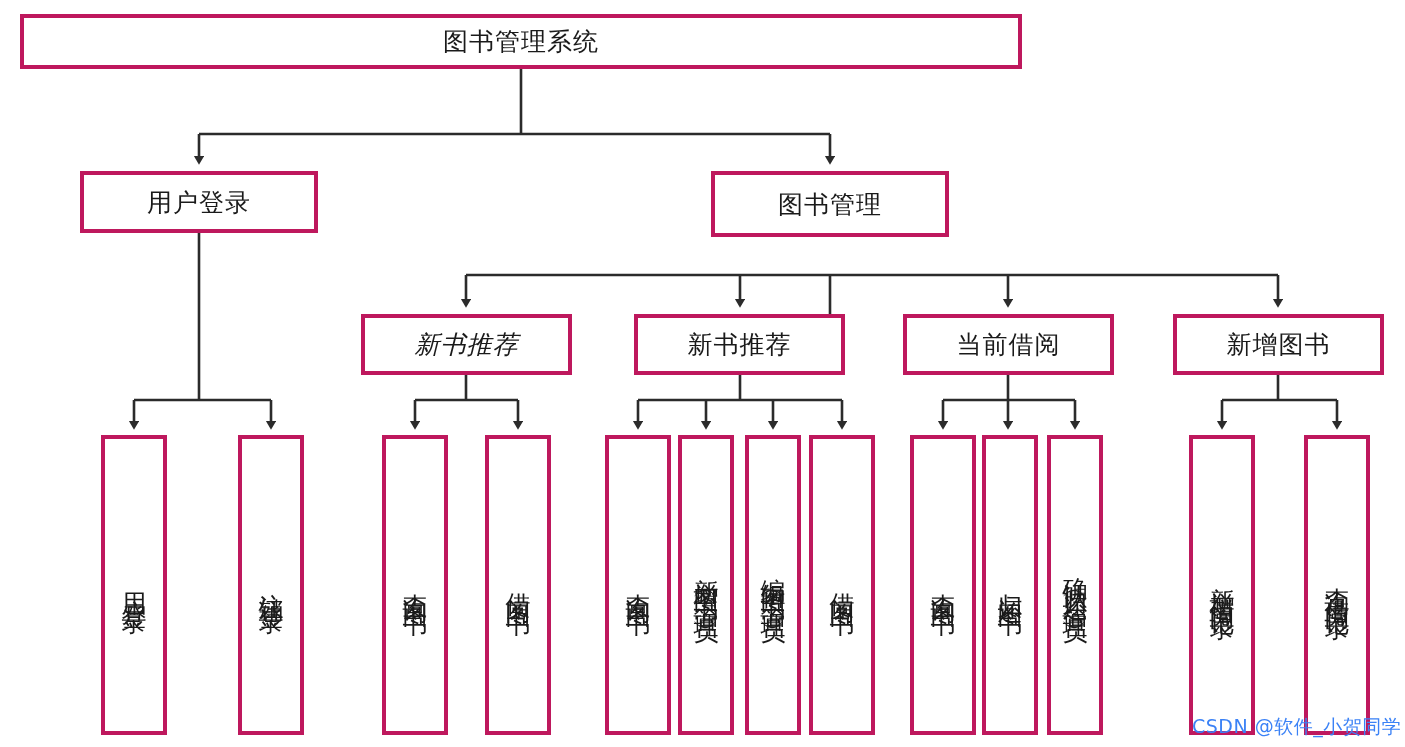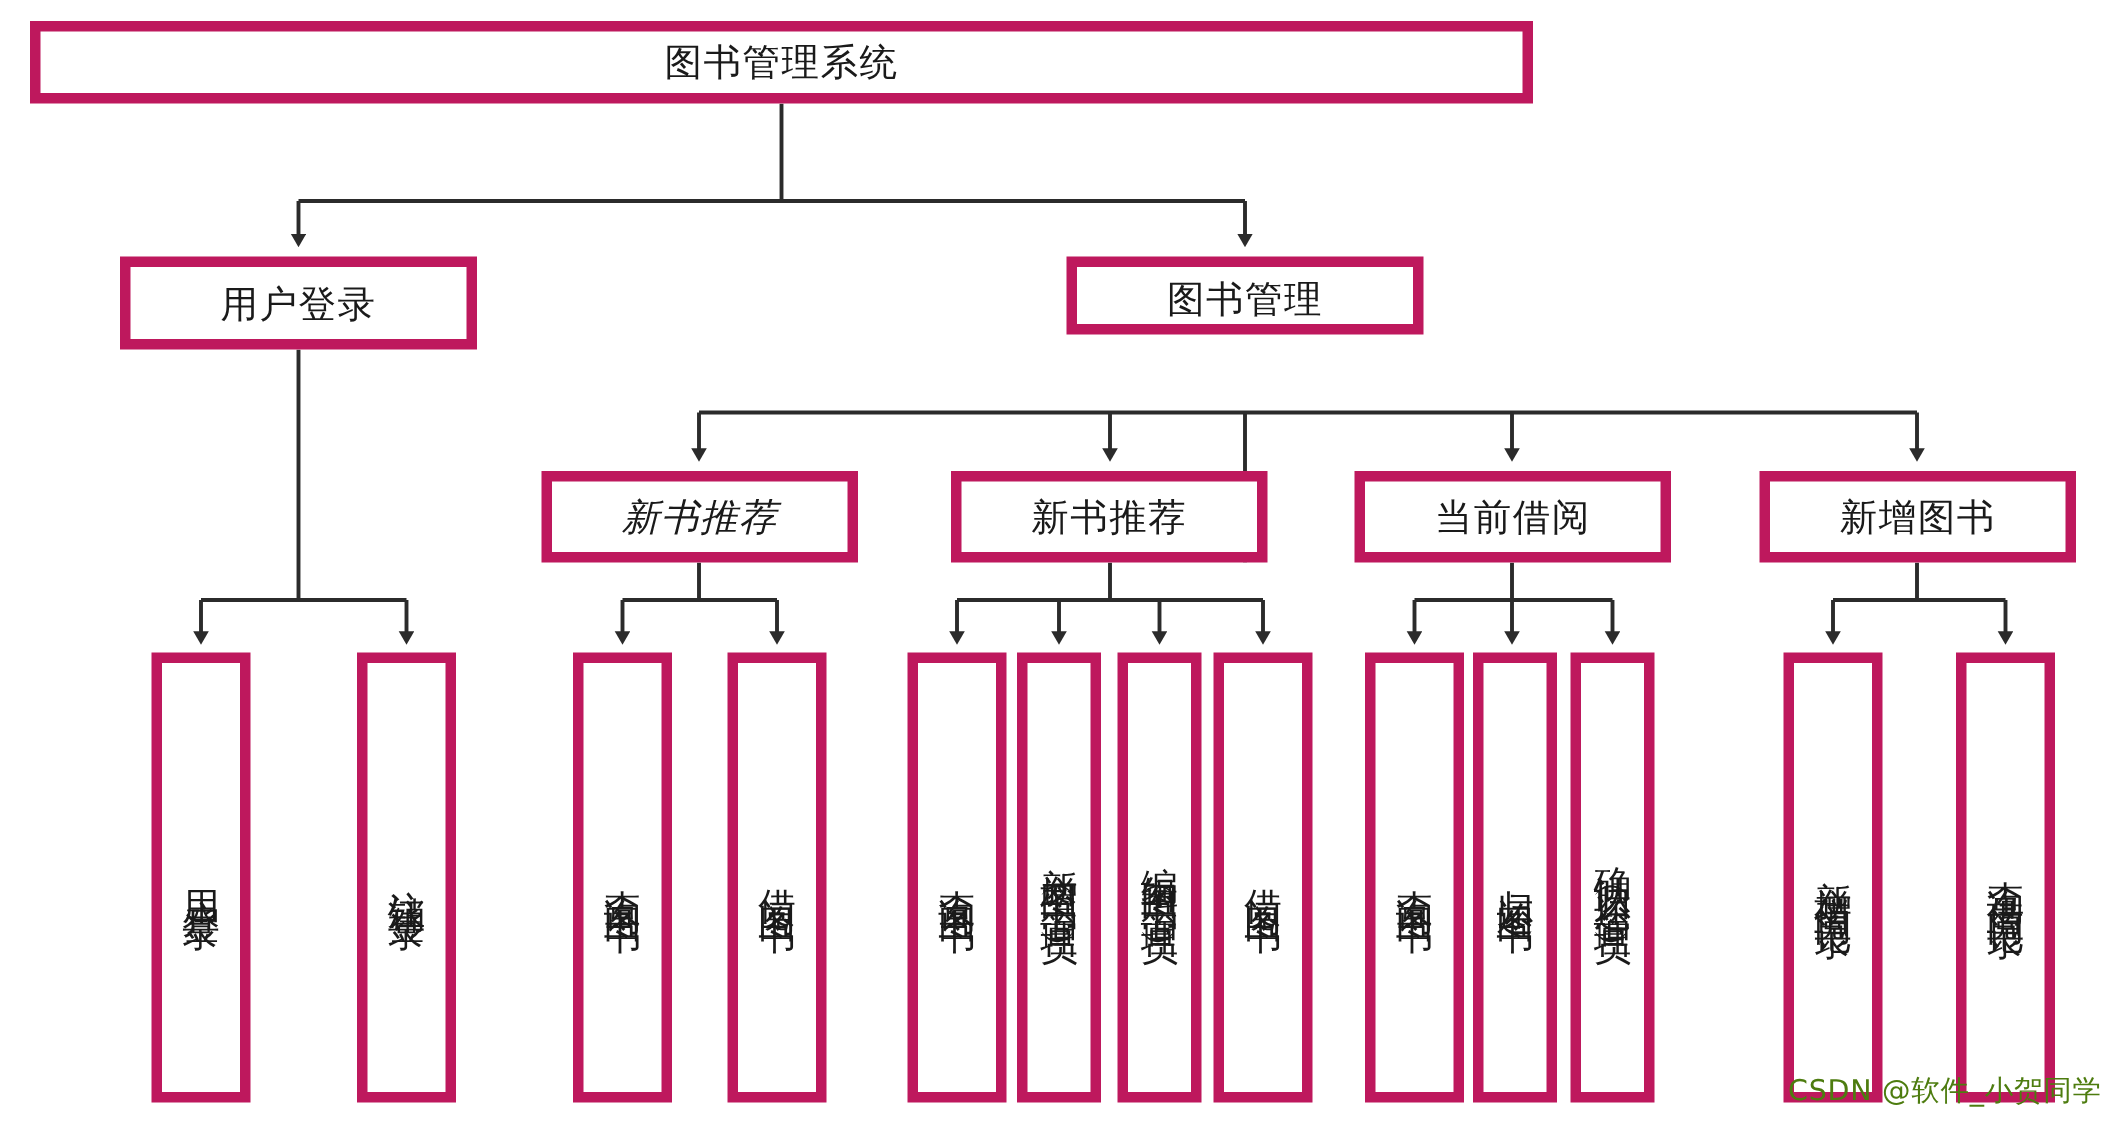--- a/index.html
+++ b/index.html
@@ -23,21 +23,21 @@
     left: 0;
     top: 0;
     width: 1405px;
     height: 747px;
     pointer-events: none;
   }
   .node {
     position: absolute;
     box-sizing: border-box;
     background: #ffffff;
-    border: 7px solid #be185d;
+    border: 4px solid #be185d;
     display: flex;
     align-items: center;
     justify-content: center;
     color: #1a1a1a;
   }
   .node.horiz {
     font-size: 25px;
     letter-spacing: 1px;
   }
   .node.vert {
@@ -53,21 +53,21 @@
   }
   .node .hlabel {
     white-space: nowrap;
     display: block;
   }
   #watermark {
     position: absolute;
     left: 1192px;
     top: 714px;
     font-size: 19px;
-    color: #4d7c0f;
+    color: #3b82f6;
     white-space: nowrap;
     letter-spacing: 0.5px;
   }
 </style>
 </head>
 <body>
 
 <div id="canvas">
 
   <svg id="edges" viewBox="0 0 1405 747" width="1405" height="747">
@@ -120,21 +120,21 @@
     </g>
   </svg>
 
   <div class="node horiz" style="left:20px; top:14px; width:1002px; height:55px;">
     <span class="hlabel">图书管理系统</span>
   </div>
 
   <div class="node horiz" style="left:80px; top:171px; width:238px; height:62px;">
     <span class="hlabel">用户登录</span>
   </div>
-  <div class="node horiz" style="left:711px; top:171px; width:238px; height:52px;align-items:flex-end;">
+  <div class="node horiz" style="left:711px; top:171px; width:238px; height:66px;">
     <span class="hlabel">图书管理</span>
   </div>
 
   <div class="node horiz" style="left:361px; top:314px; width:211px; height:61px;font-style:italic;">
     <span class="hlabel">新书推荐</span>
   </div>
   <div class="node horiz" style="left:634px; top:314px; width:211px; height:61px;">
     <span class="hlabel">新书推荐</span>
   </div>
   <div class="node horiz" style="left:903px; top:314px; width:211px; height:61px;">

